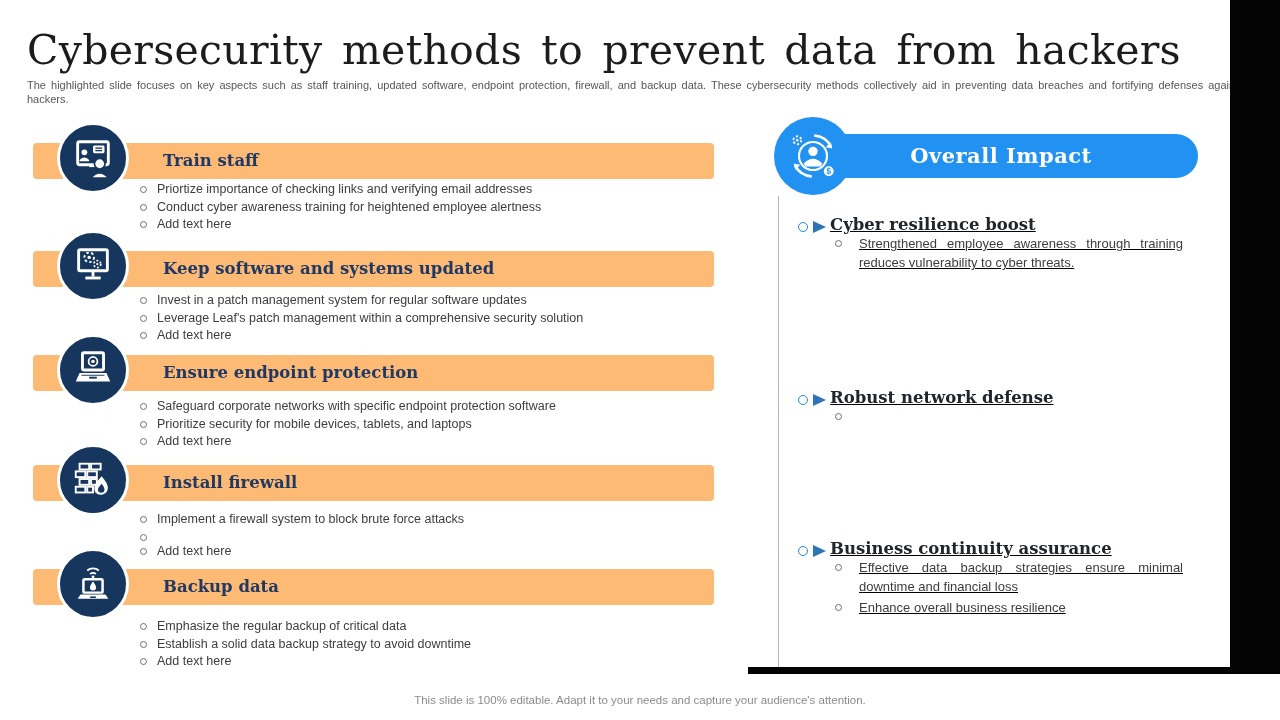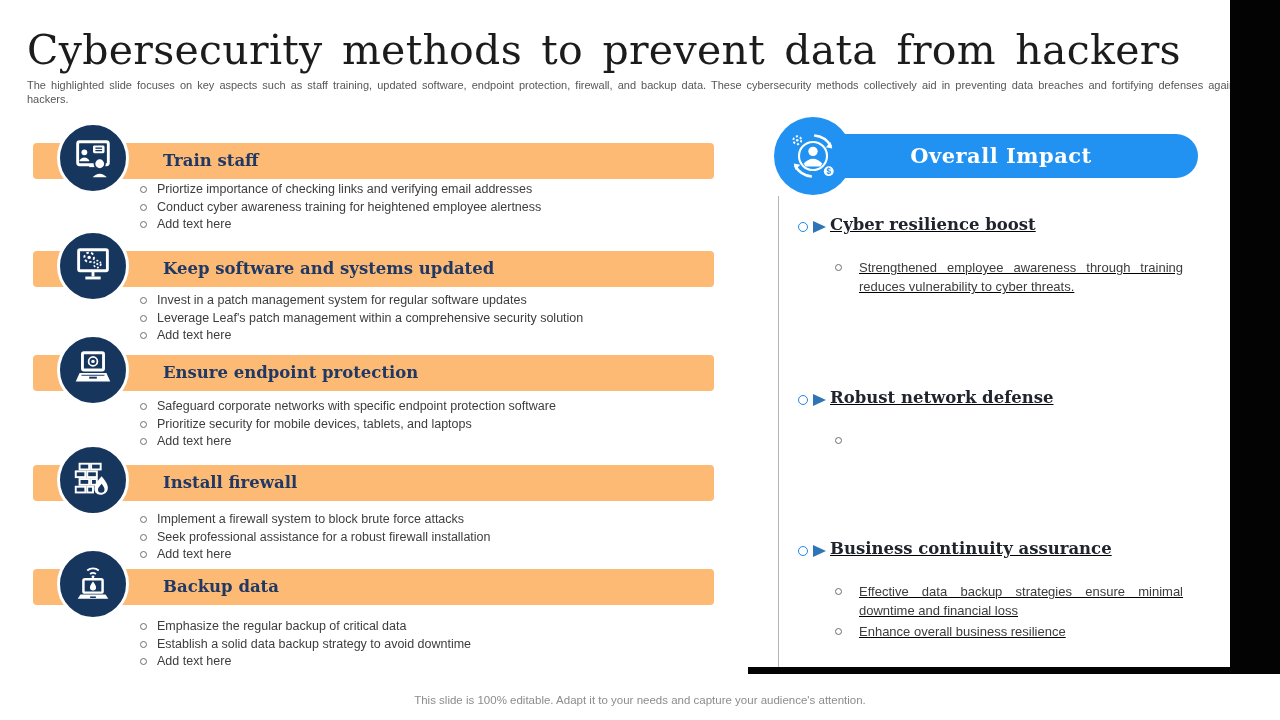--- a/index.html
+++ b/index.html
@@ -47,21 +47,21 @@
   .i1 { top:215px; }
   .i2 { top:388px; }
   .i3 { top:539px; }
   .mk-circle { position:absolute; left:10px; top:7px; width:10px; height:10px;
                border:1.6px solid #2287e8; border-radius:50%; background:#fff; }
   .mk-tri { position:absolute; left:25px; top:6px; width:0; height:0;
             border-top:6.5px solid transparent; border-bottom:6.5px solid transparent;
             border-left:13px solid #2e75b6; }
   .impact-item h3 { margin-left:42px; font-family:"DejaVu Serif", serif; font-size:16.5px;
                     font-weight:bold; color:#20242c; }
-  .impact-item ul { list-style:none; margin:24px 0 0 47px; }
+  .impact-item ul { list-style:none; margin:0 0 0 47px; }
   .impact-item li { display:flex; gap:17px; margin-bottom:2px; font-size:13px;
                     line-height:19px; color:#3d3d3d; }
   .impact-item li .o { margin-top:6px; }
   .impact-item li span.txt { width:324px; text-align:justify; }
 
   
   .black-vbar { position:absolute; left:1230px; top:0; width:50px; height:674px;
                 background:#030303; z-index:9; }
   .black-hbar { position:absolute; left:748px; top:667px; width:532px; height:7px;
                 background:#030303; z-index:9; }
@@ -194,21 +194,20 @@
         <path d="M33 28 c1.6 2.2 3 4 3 6 a3.4 3.4 0 0 1 -6.8 0 c0 -2 2.2 -3.8 3.8 -6 z" fill="#17365d"></path>
       </svg>
     </div>
     <ul class="bullets">
       <li>
           <span class="o"></span>
           <span>Implement a firewall system to block brute force attacks</span>
         </li>
       <li>
           <span class="o"></span>
-          <span>Seek professional assistance for a robust firewall installation</span>
         </li>
       <li>
           <span class="o"></span>
           <span>Add text here</span>
         </li>
     </ul>
   </div>
 
   <div class="method m5">
     <div class="banner">

